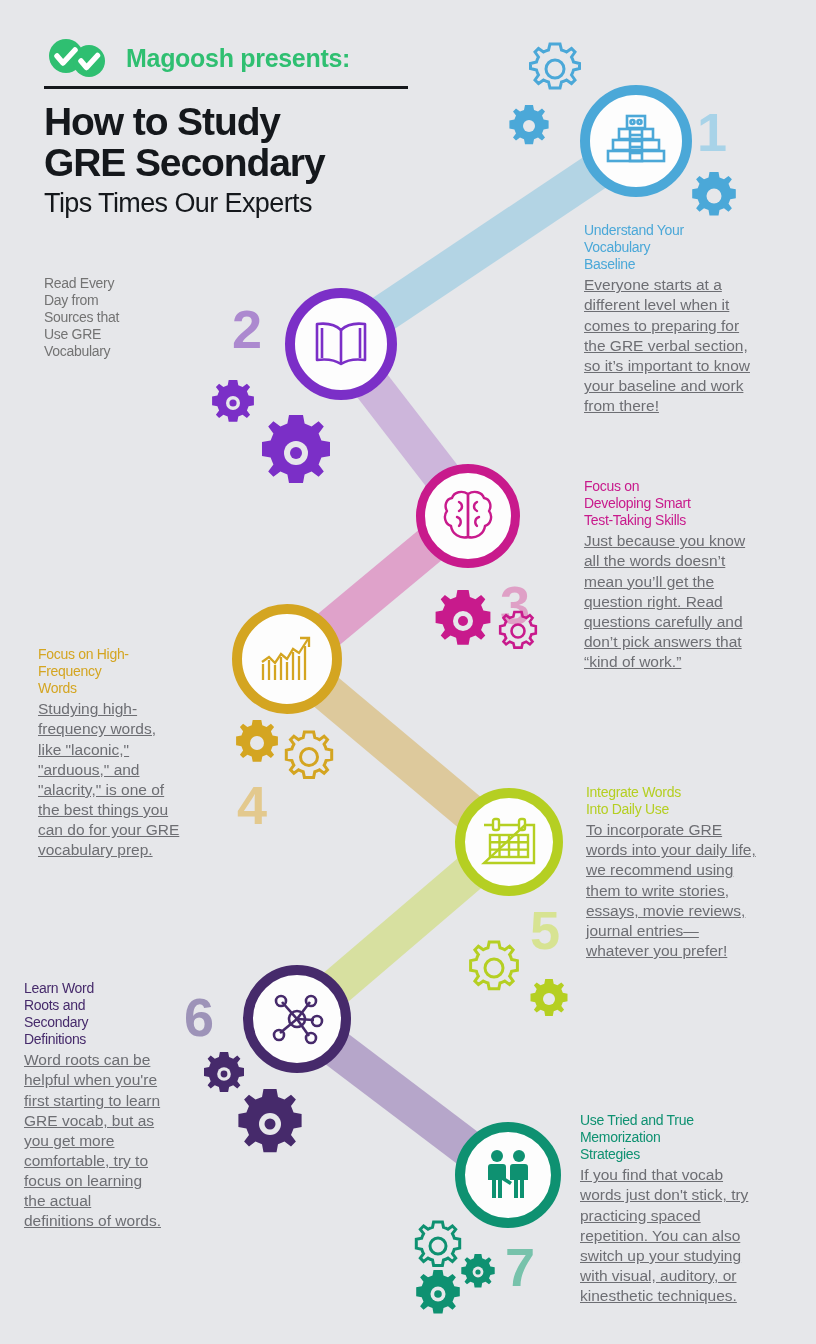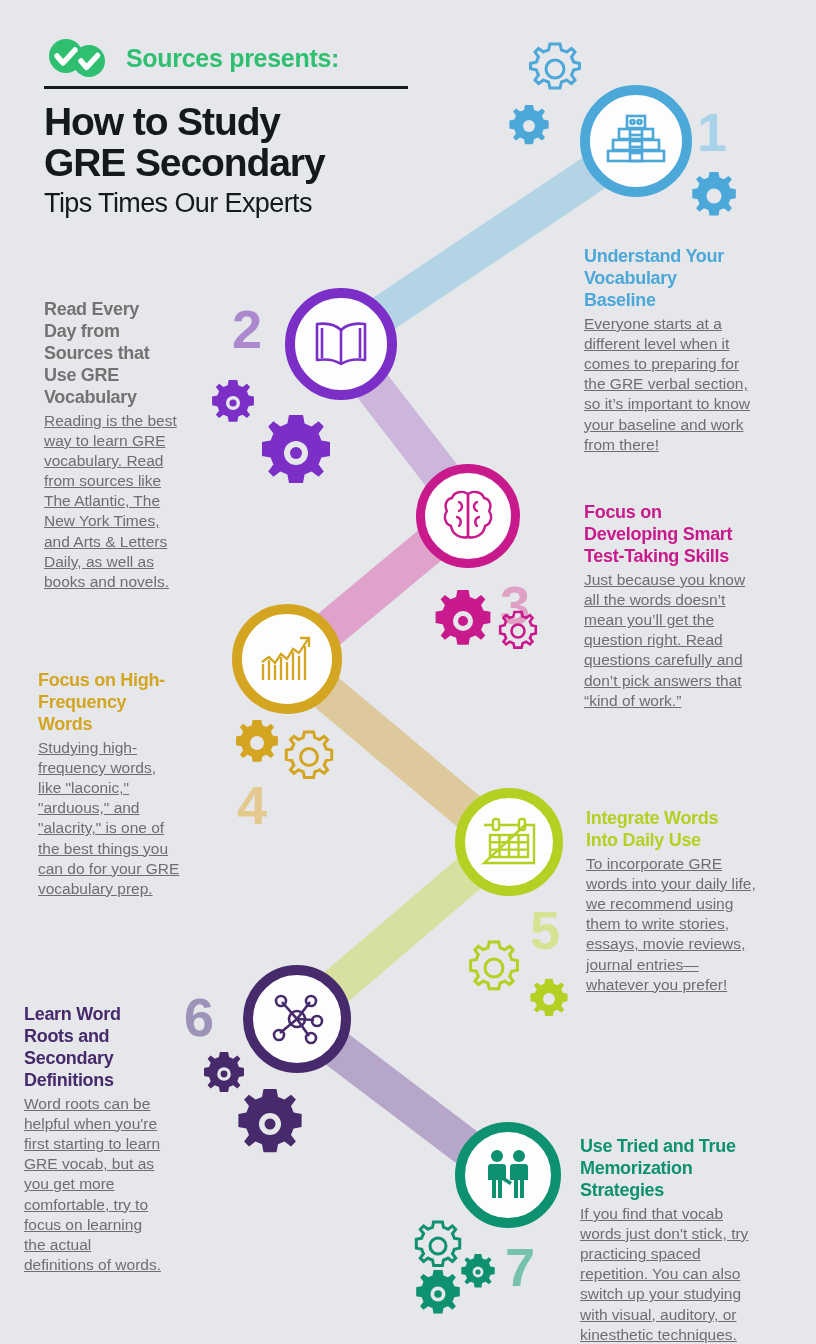--- a/index.html
+++ b/index.html
@@ -33,21 +33,21 @@
     display:flex; align-items:center; justify-content:center;
   }
   .bignum {
     position:absolute; font-size:54px; font-weight:bold; line-height:1;
     z-index:3; user-select:none;
   }
   .gear { position:absolute; z-index:3; }
 
   
   .block { position:absolute; z-index:6; }
-  .block h3 { font-size:18px; font-weight:bold; line-height:1.22; letter-spacing:-0.3px; white-space:pre-line;margin-top:24px; }
+  .block h3 { font-size:14px; font-weight:normal; line-height:1.22; letter-spacing:-0.3px; white-space:pre-line; }
   .block p  { font-size:15.5px; line-height:1.30; color:#6d6e73; margin-top:2px; white-space:pre-line;text-decoration:underline; }
 </style>
 </head>
 <body>
 
 <div class="stage">
 
   <svg class="ribbons" width="816" height="1344" viewBox="0 0 816 1344">
     <g stroke-linecap="butt" fill="none" stroke-width="38">
       <line x1="640" y1="142" x2="326" y2="352" stroke="#b3d4e4"></line>
@@ -62,21 +62,21 @@
   <div class="header">
     <div class="brandrow">
       <span class="logo">
         <svg width="68" height="40" viewBox="0 0 68 40">
           <circle cx="22" cy="18" r="17" fill="#2fbf71"></circle>
           <circle cx="45" cy="23" r="16" fill="#2fbf71"></circle>
           <path d="M13 18 l6 7 l12 -13" stroke="#ffffff" stroke-width="5.5" fill="none" stroke-linecap="round" stroke-linejoin="round"></path>
           <path d="M37 23 l5.5 6.5 l11 -12" stroke="#ffffff" stroke-width="5.5" fill="none" stroke-linecap="round" stroke-linejoin="round"></path>
         </svg>
       </span>
-      <span class="brandtext">Sources presents:</span>
+      <span class="brandtext">Magoosh presents:</span>
     </div>
     <div class="rule"></div>
     <div class="title">How to Study
 GRE Secondary</div>
     <div class="subtitle">Tips Times Our Experts</div>
   </div>
 
   <div class="node">
     <div class="circle" style="left:580px; top:85px; width:112px; height:112px; border:10px solid #4ba8d8;">
       <svg width="62" height="58" viewBox="0 0 62 58">
@@ -164,29 +164,20 @@
           <circle cx="41" cy="41" r="6" fill="#7b2fc7"></circle>
         </svg>
     </span>
   </div>
   <div class="block" style="left:44px; top:275px; width:160px;">
     <h3 style="color:#737373;">Read Every
 Day from
 Sources that
 Use GRE
 Vocabulary</h3>
-    <p>Reading is the best
-way to learn GRE
-vocabulary.  Read
-from sources like
-The Atlantic, The
-New York Times,
-and Arts &amp; Letters
-Daily, as well as
-books and novels.</p>
   </div>
 
   <div class="node">
     <div class="circle" style="left:416px; top:464px; width:104px; height:104px; border:9px solid #c81a8c;">
       <svg width="54" height="56" viewBox="0 0 54 56">
         <g fill="none" stroke="#c81a8c" stroke-width="2.4" stroke-linejoin="round" stroke-linecap="round">
           <path d="M27 6 C21 2 13 4 11 10 C5 11 3 18 6 23 C2 28 4 36 10 38 C11 46 19 51 27 49 Z"></path>
           <path d="M27 6 C33 2 41 4 43 10 C49 11 51 18 48 23 C52 28 50 36 44 38 C43 46 35 51 27 49 Z"></path>
           <path d="M18 14 C22 16 22 21 18 23"></path>
           <path d="M16 29 C20 30 21 35 18 38"></path>

